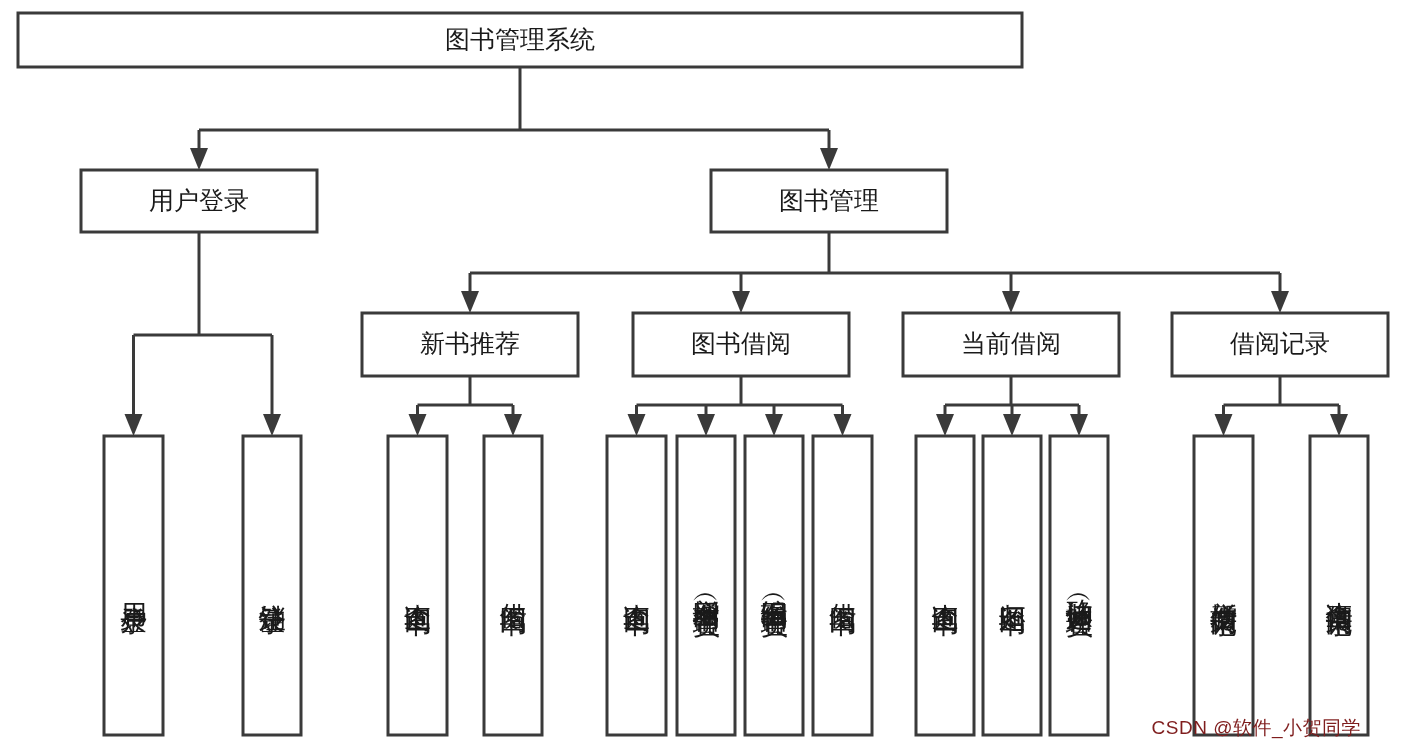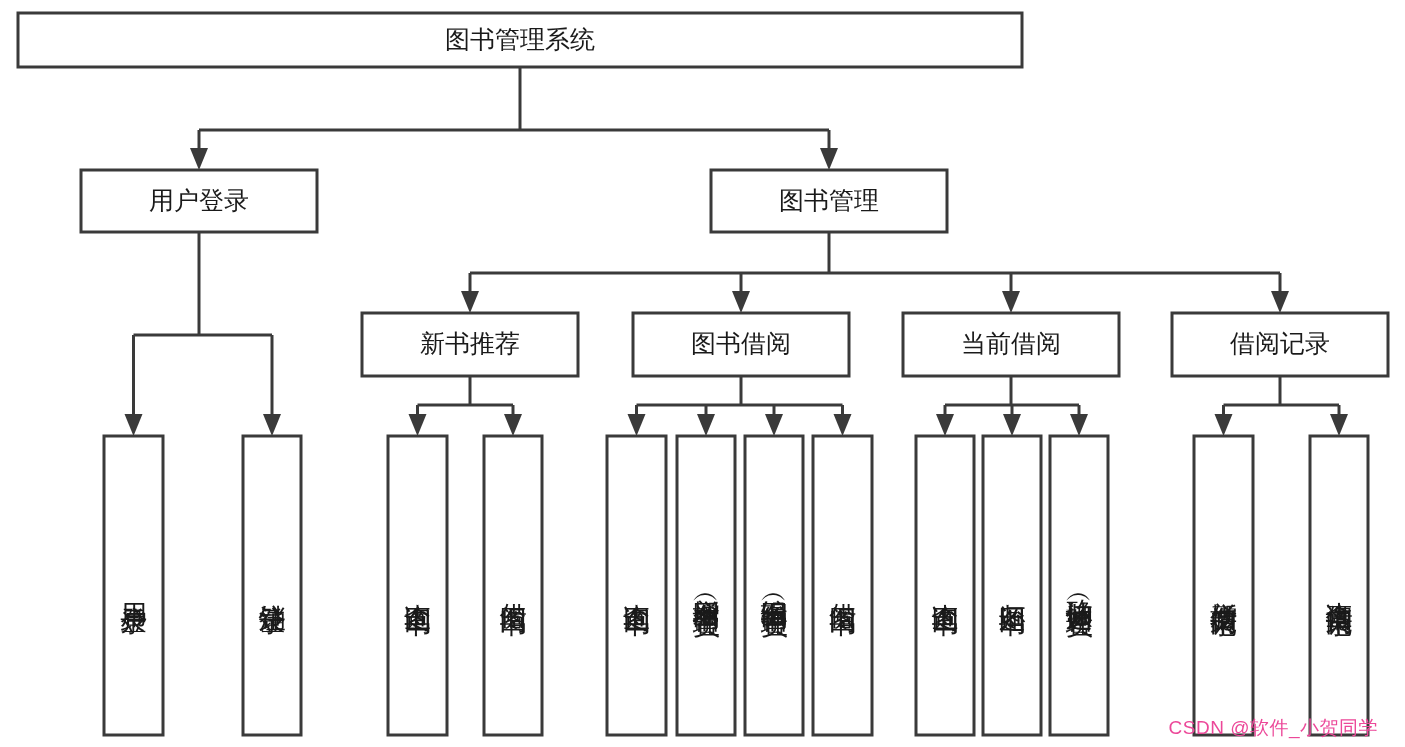--- a/index.html
+++ b/index.html
@@ -64,25 +64,25 @@
     font-family: "Liberation Sans", "DejaVu Sans", sans-serif;
     font-size: 27px;
     line-height: 1.05;
     letter-spacing: 2px;
     color: #1a1a1a;
     white-space: nowrap;
     text-align: center;
   }
   .watermark {
     position: absolute;
-    right: 8px;
+    right: 25px;
     bottom: 6px;
     font-family: "Liberation Sans", "DejaVu Sans", sans-serif;
     font-size: 19px;
-    color: #ec4899;
+    color: #7f1d1d;
     letter-spacing: 0.5px;
     white-space: nowrap;
   }
 </style>
 </head>
 <body>
 
 <div id="diagram-root">
 
   <svg id="tree-svg" viewBox="0 0 1405 747">

